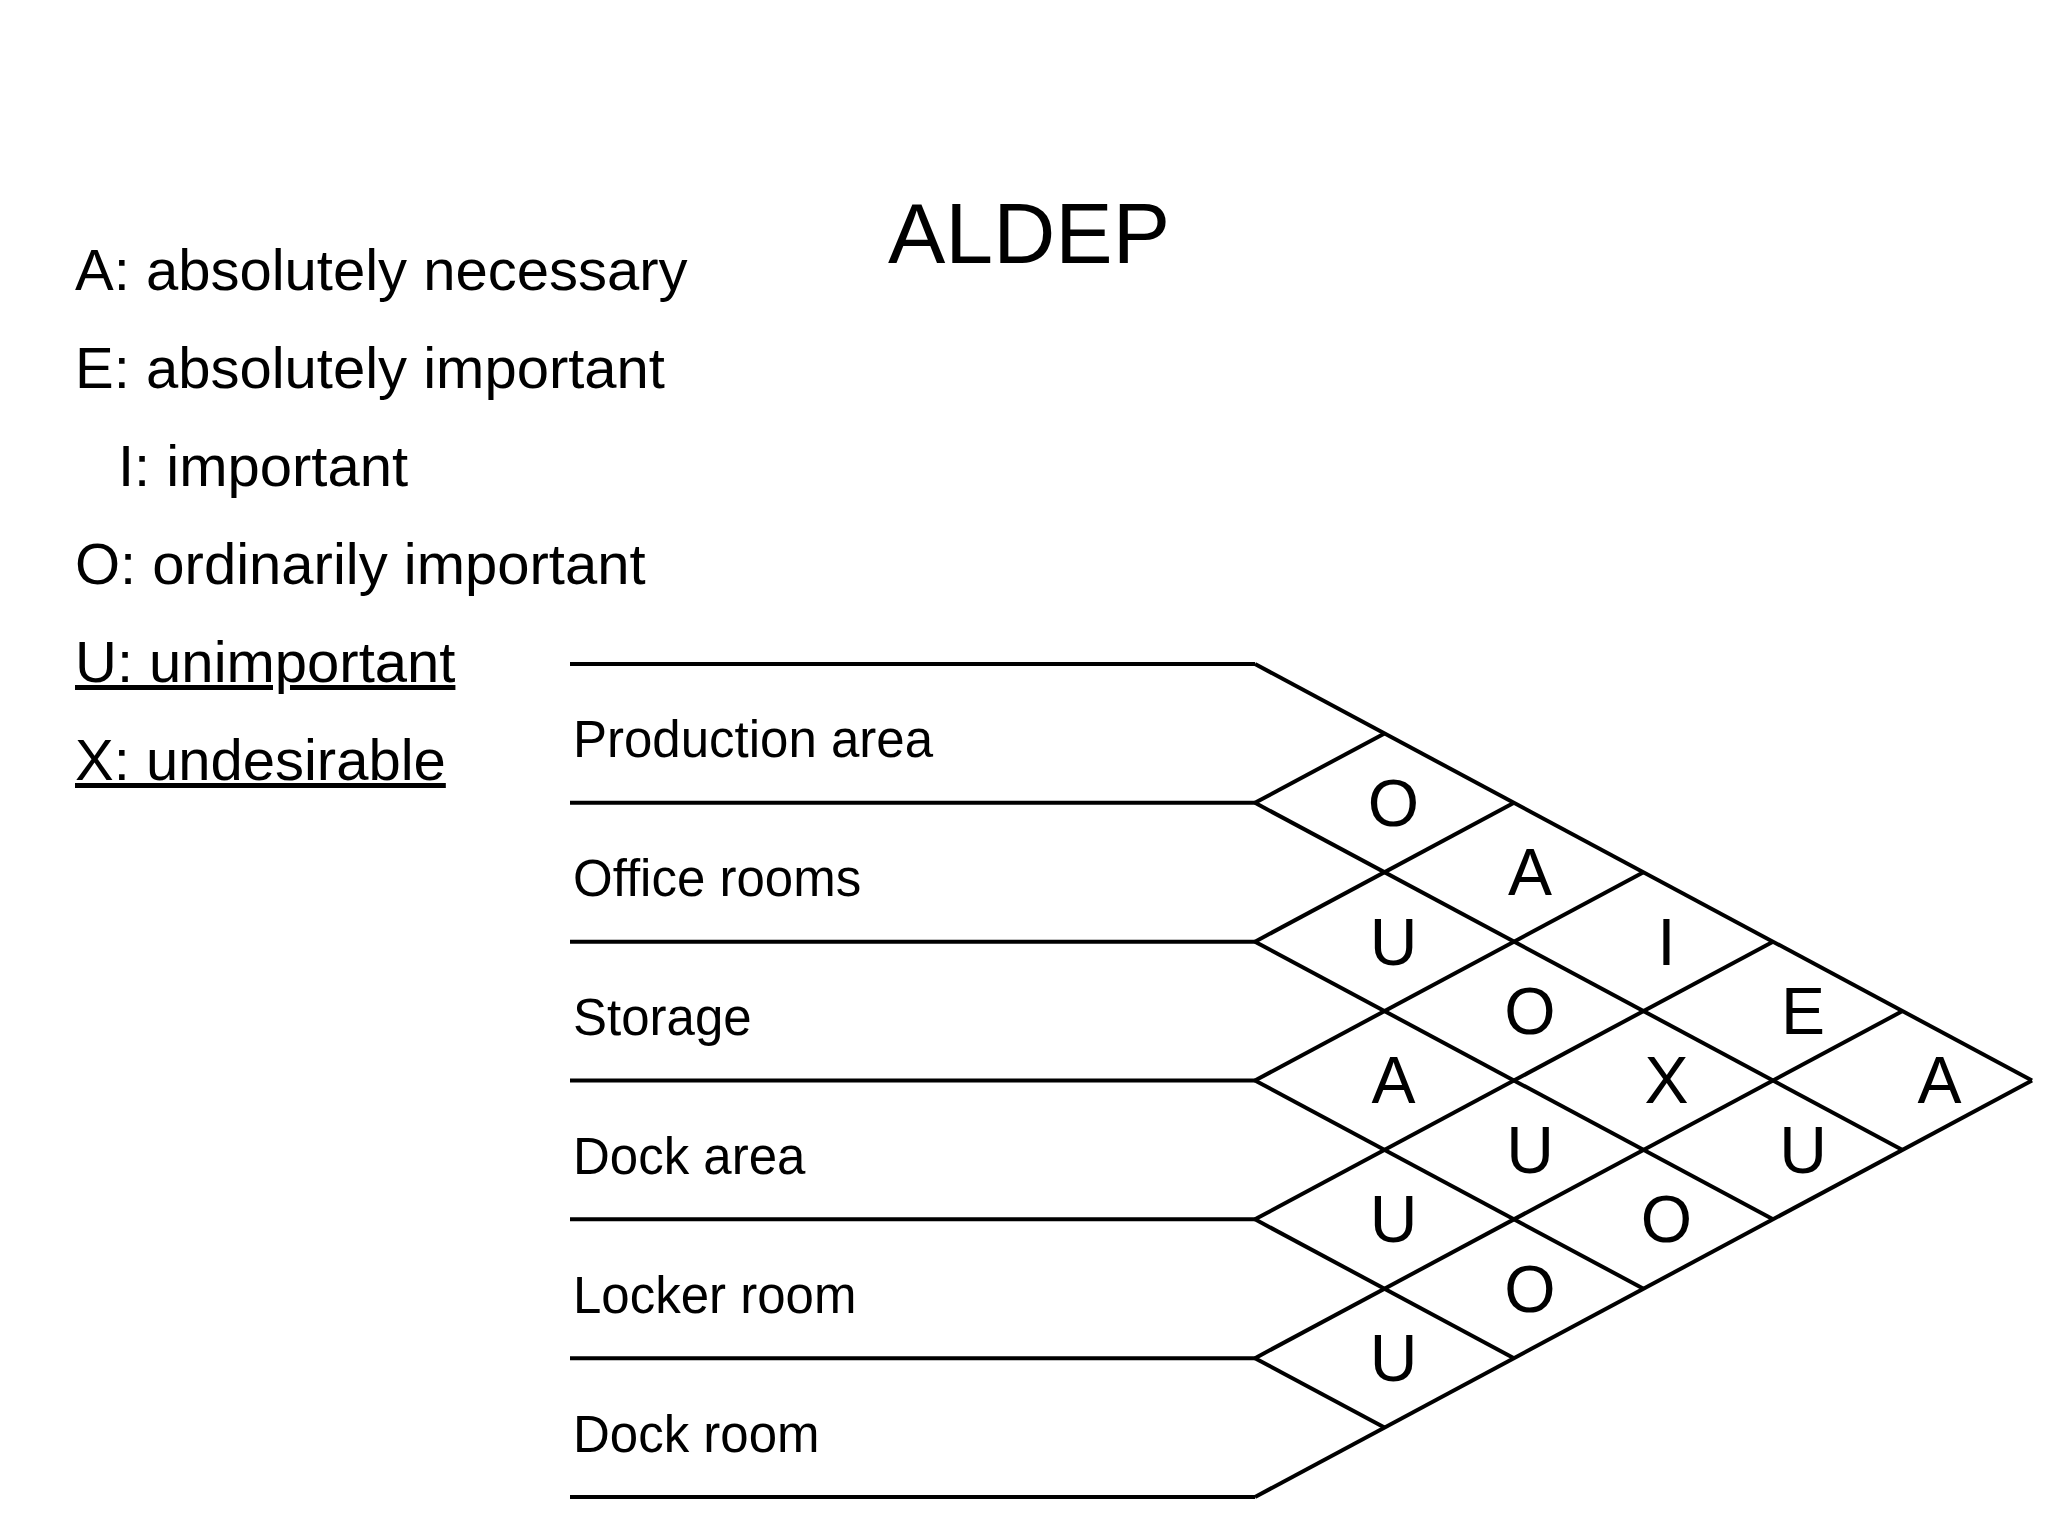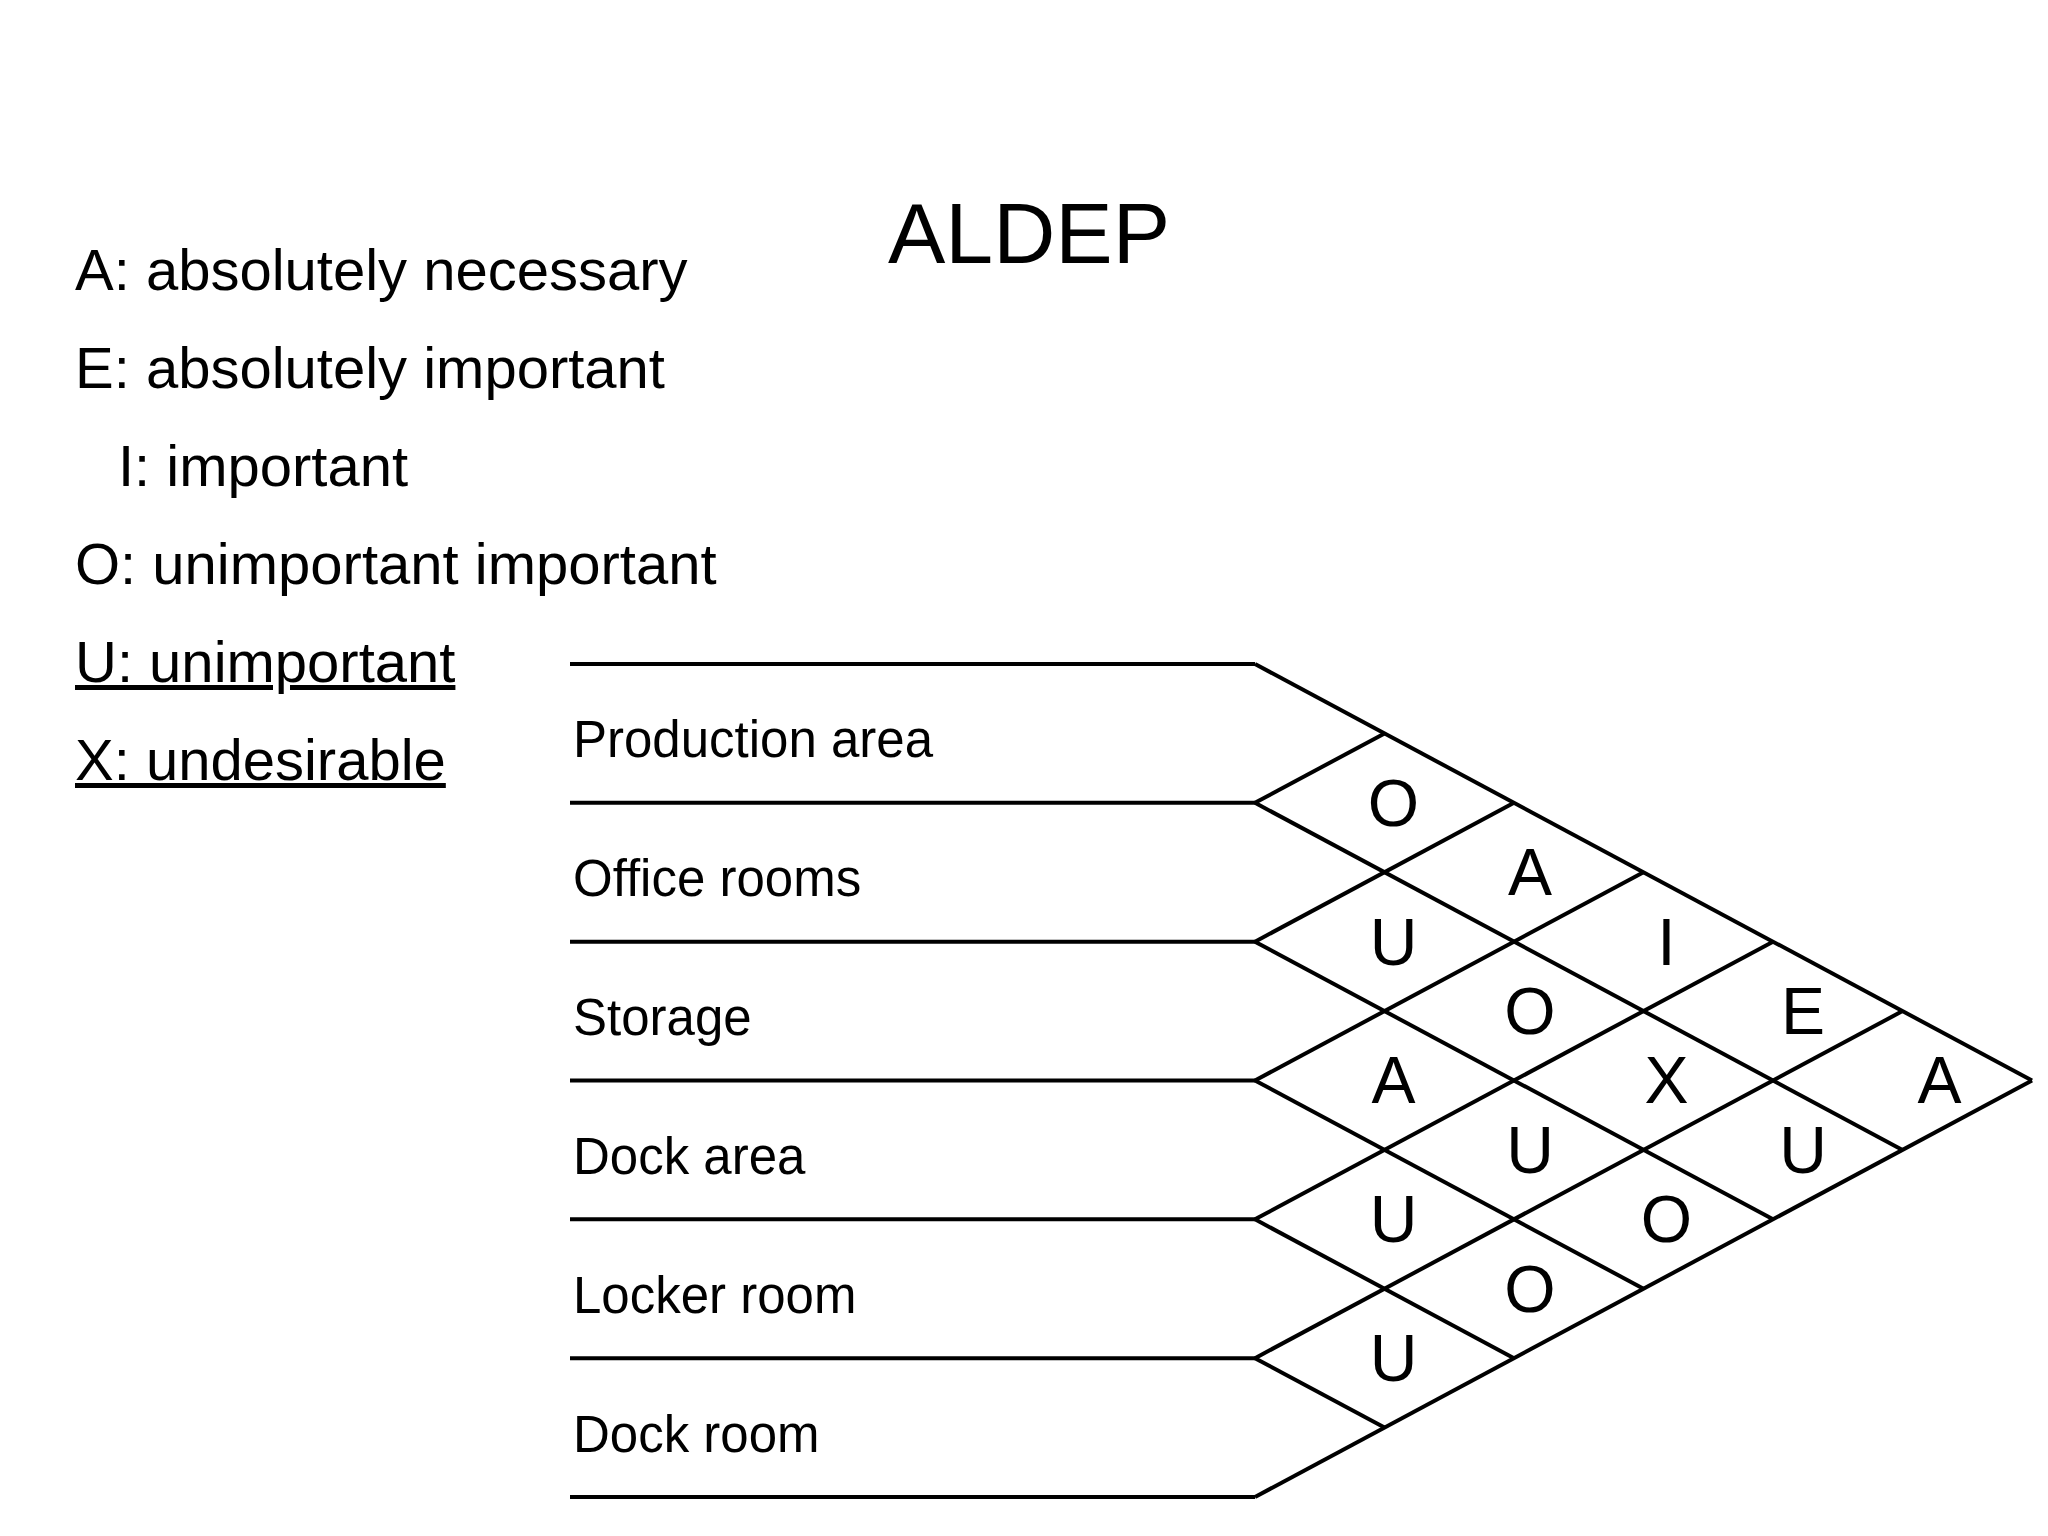--- a/index.html
+++ b/index.html
@@ -35,21 +35,21 @@
 </head>
 <body>
 
 <div class="slide">
   <div class="page-title">ALDEP</div>
 
   <div class="legend">
       <div class="legend-item" style="top: 270px;">A: absolutely necessary</div>
       <div class="legend-item" style="top: 368px;">E: absolutely important</div>
       <div class="legend-item" style="top: 466px;">I: important</div>
-      <div class="legend-item" style="top: 564px;">O: unimportant important</div>
+      <div class="legend-item" style="top: 564px;">O: ordinarily important</div>
       <div class="legend-item" style="top: 662px; text-decoration: underline;">U: unimportant</div>
       <div class="legend-item" style="top: 760px; text-decoration: underline;">X: undesirable</div>
     </div>
 
   <svg class="lattice" width="2048" height="1536" viewBox="0 0 2048 1536">
       <line x1="570" y1="664" x2="1255" y2="664" stroke="#000000" stroke-width="4"></line>
       <line x1="1255" y1="664" x2="2032" y2="1080.49" stroke="#000000" stroke-width="4"></line>
       <line x1="570" y1="802.83" x2="1255" y2="802.83" stroke="#000000" stroke-width="4"></line>
       <line x1="1255" y1="802.83" x2="1384.5" y2="733.415" stroke="#000000" stroke-width="4"></line>
       <line x1="1255" y1="802.83" x2="1902.5" y2="1149.905" stroke="#000000" stroke-width="4"></line>

